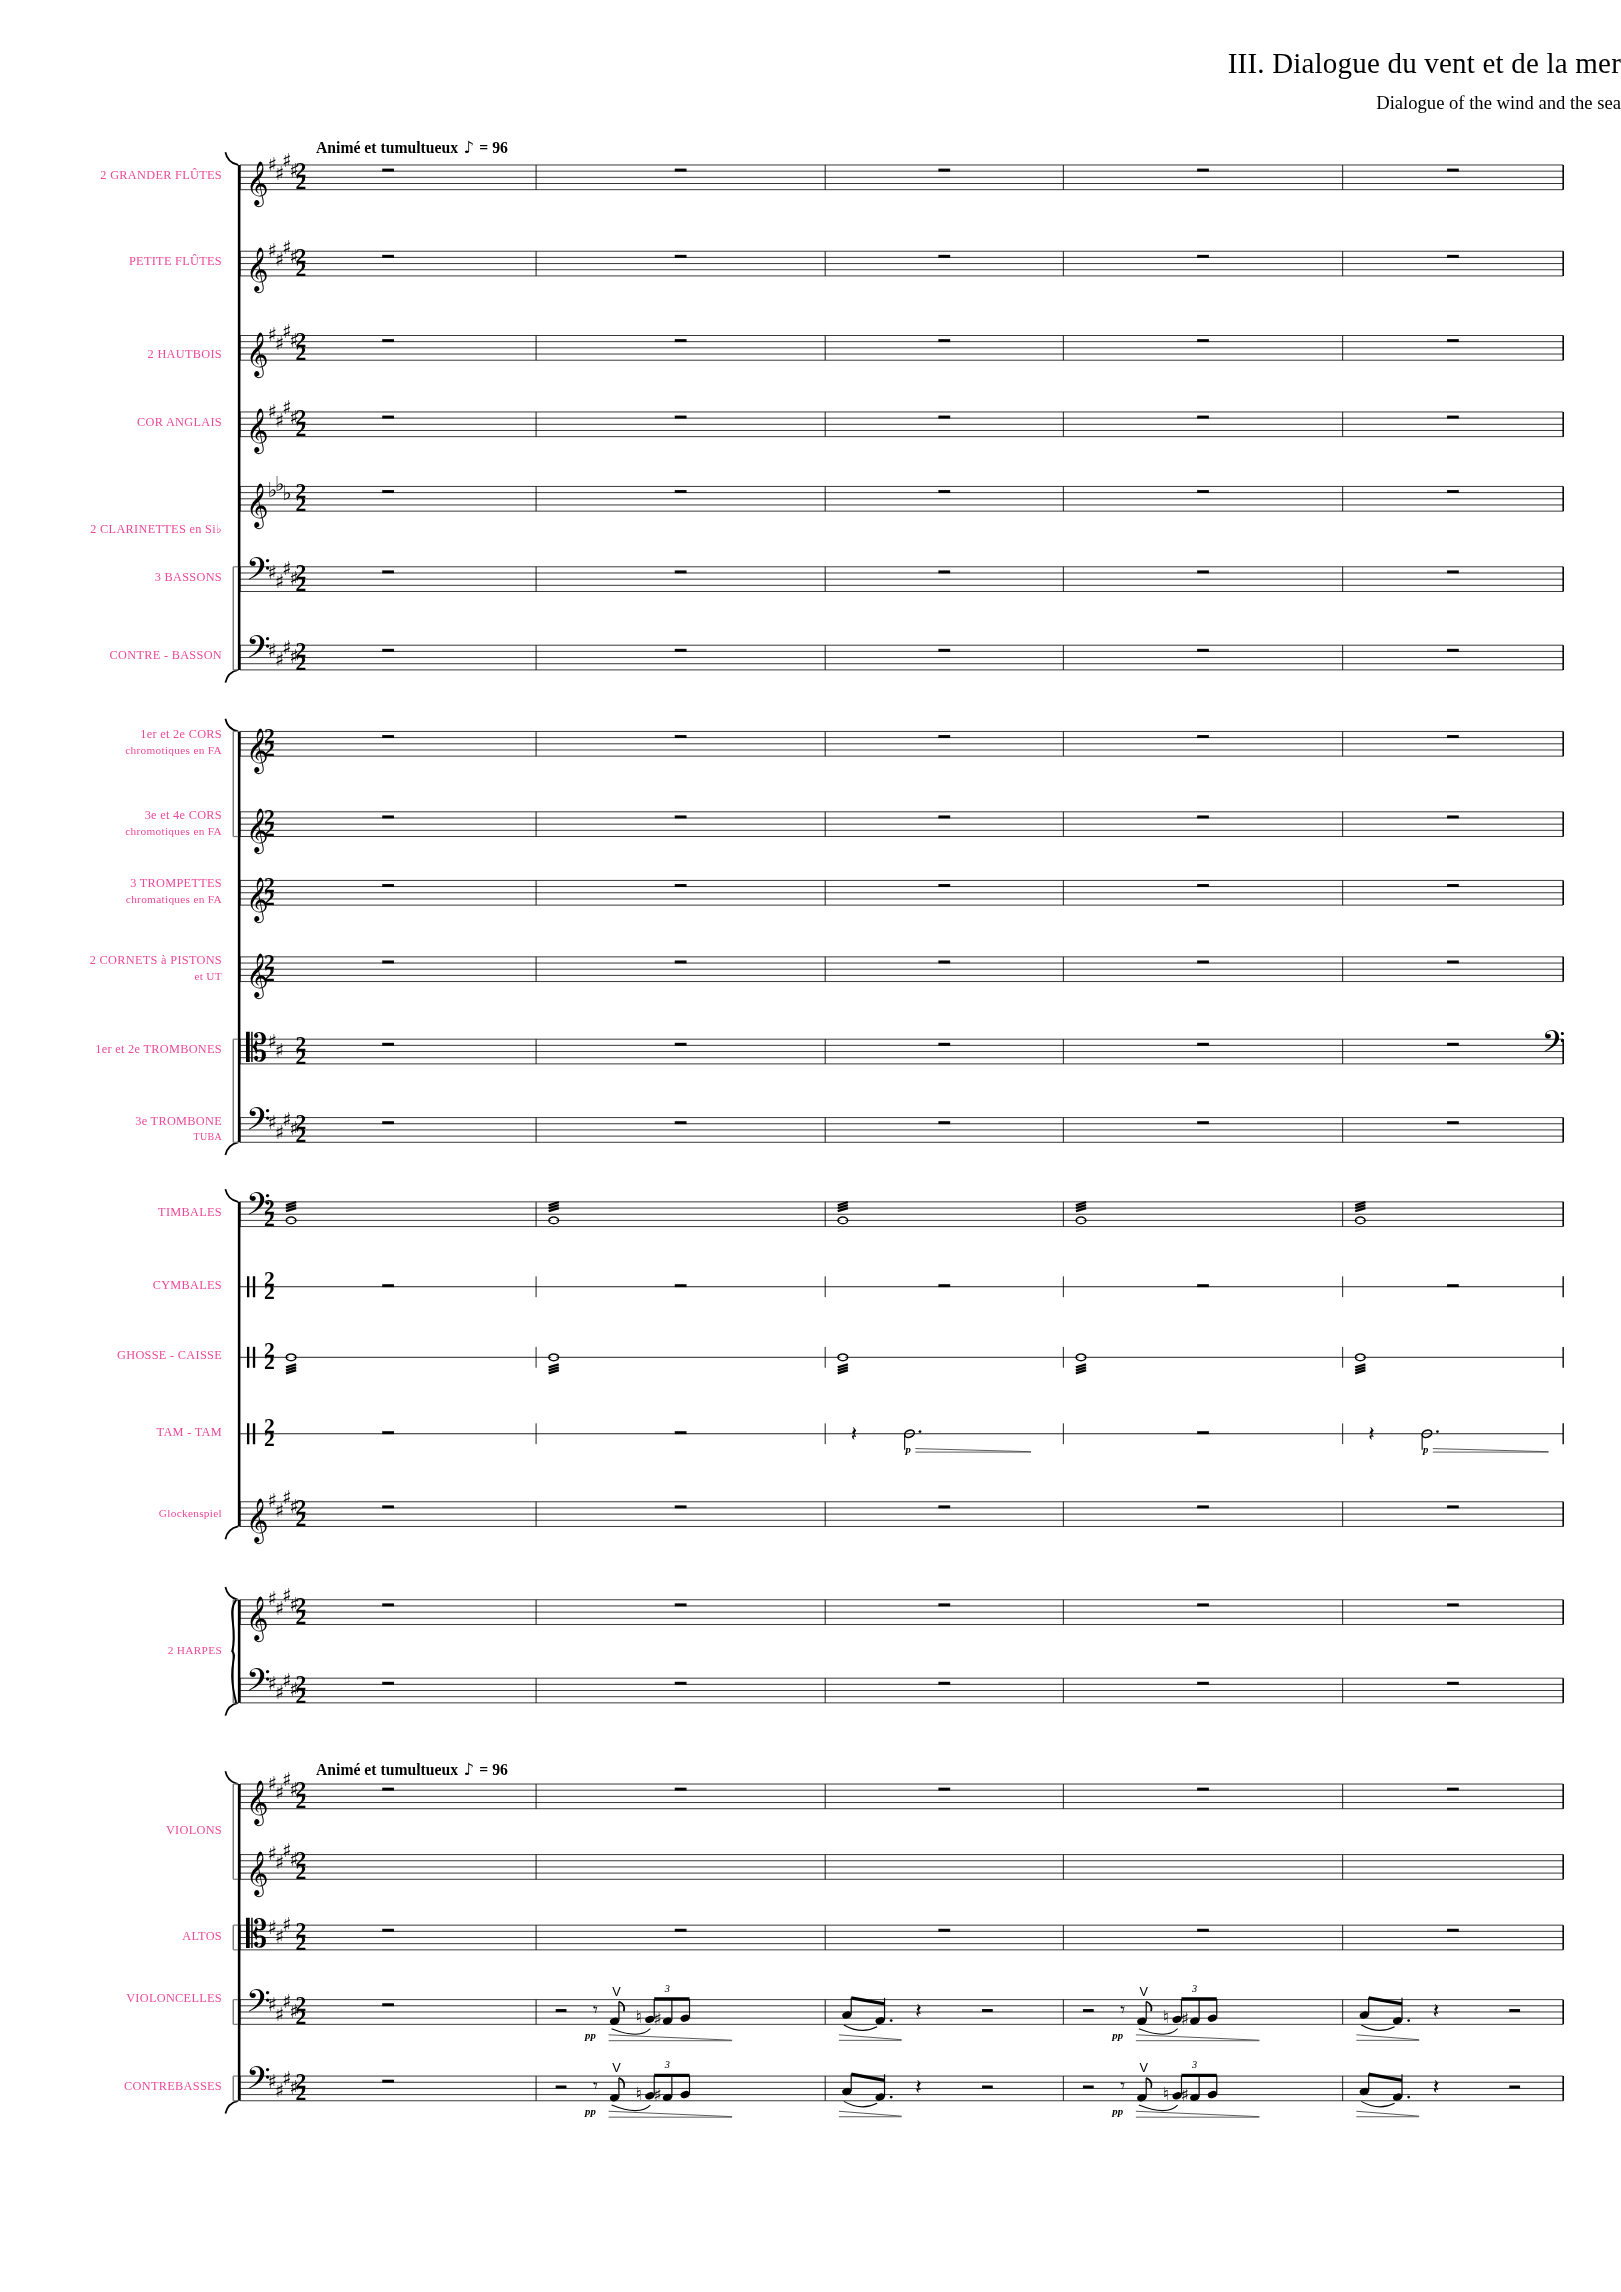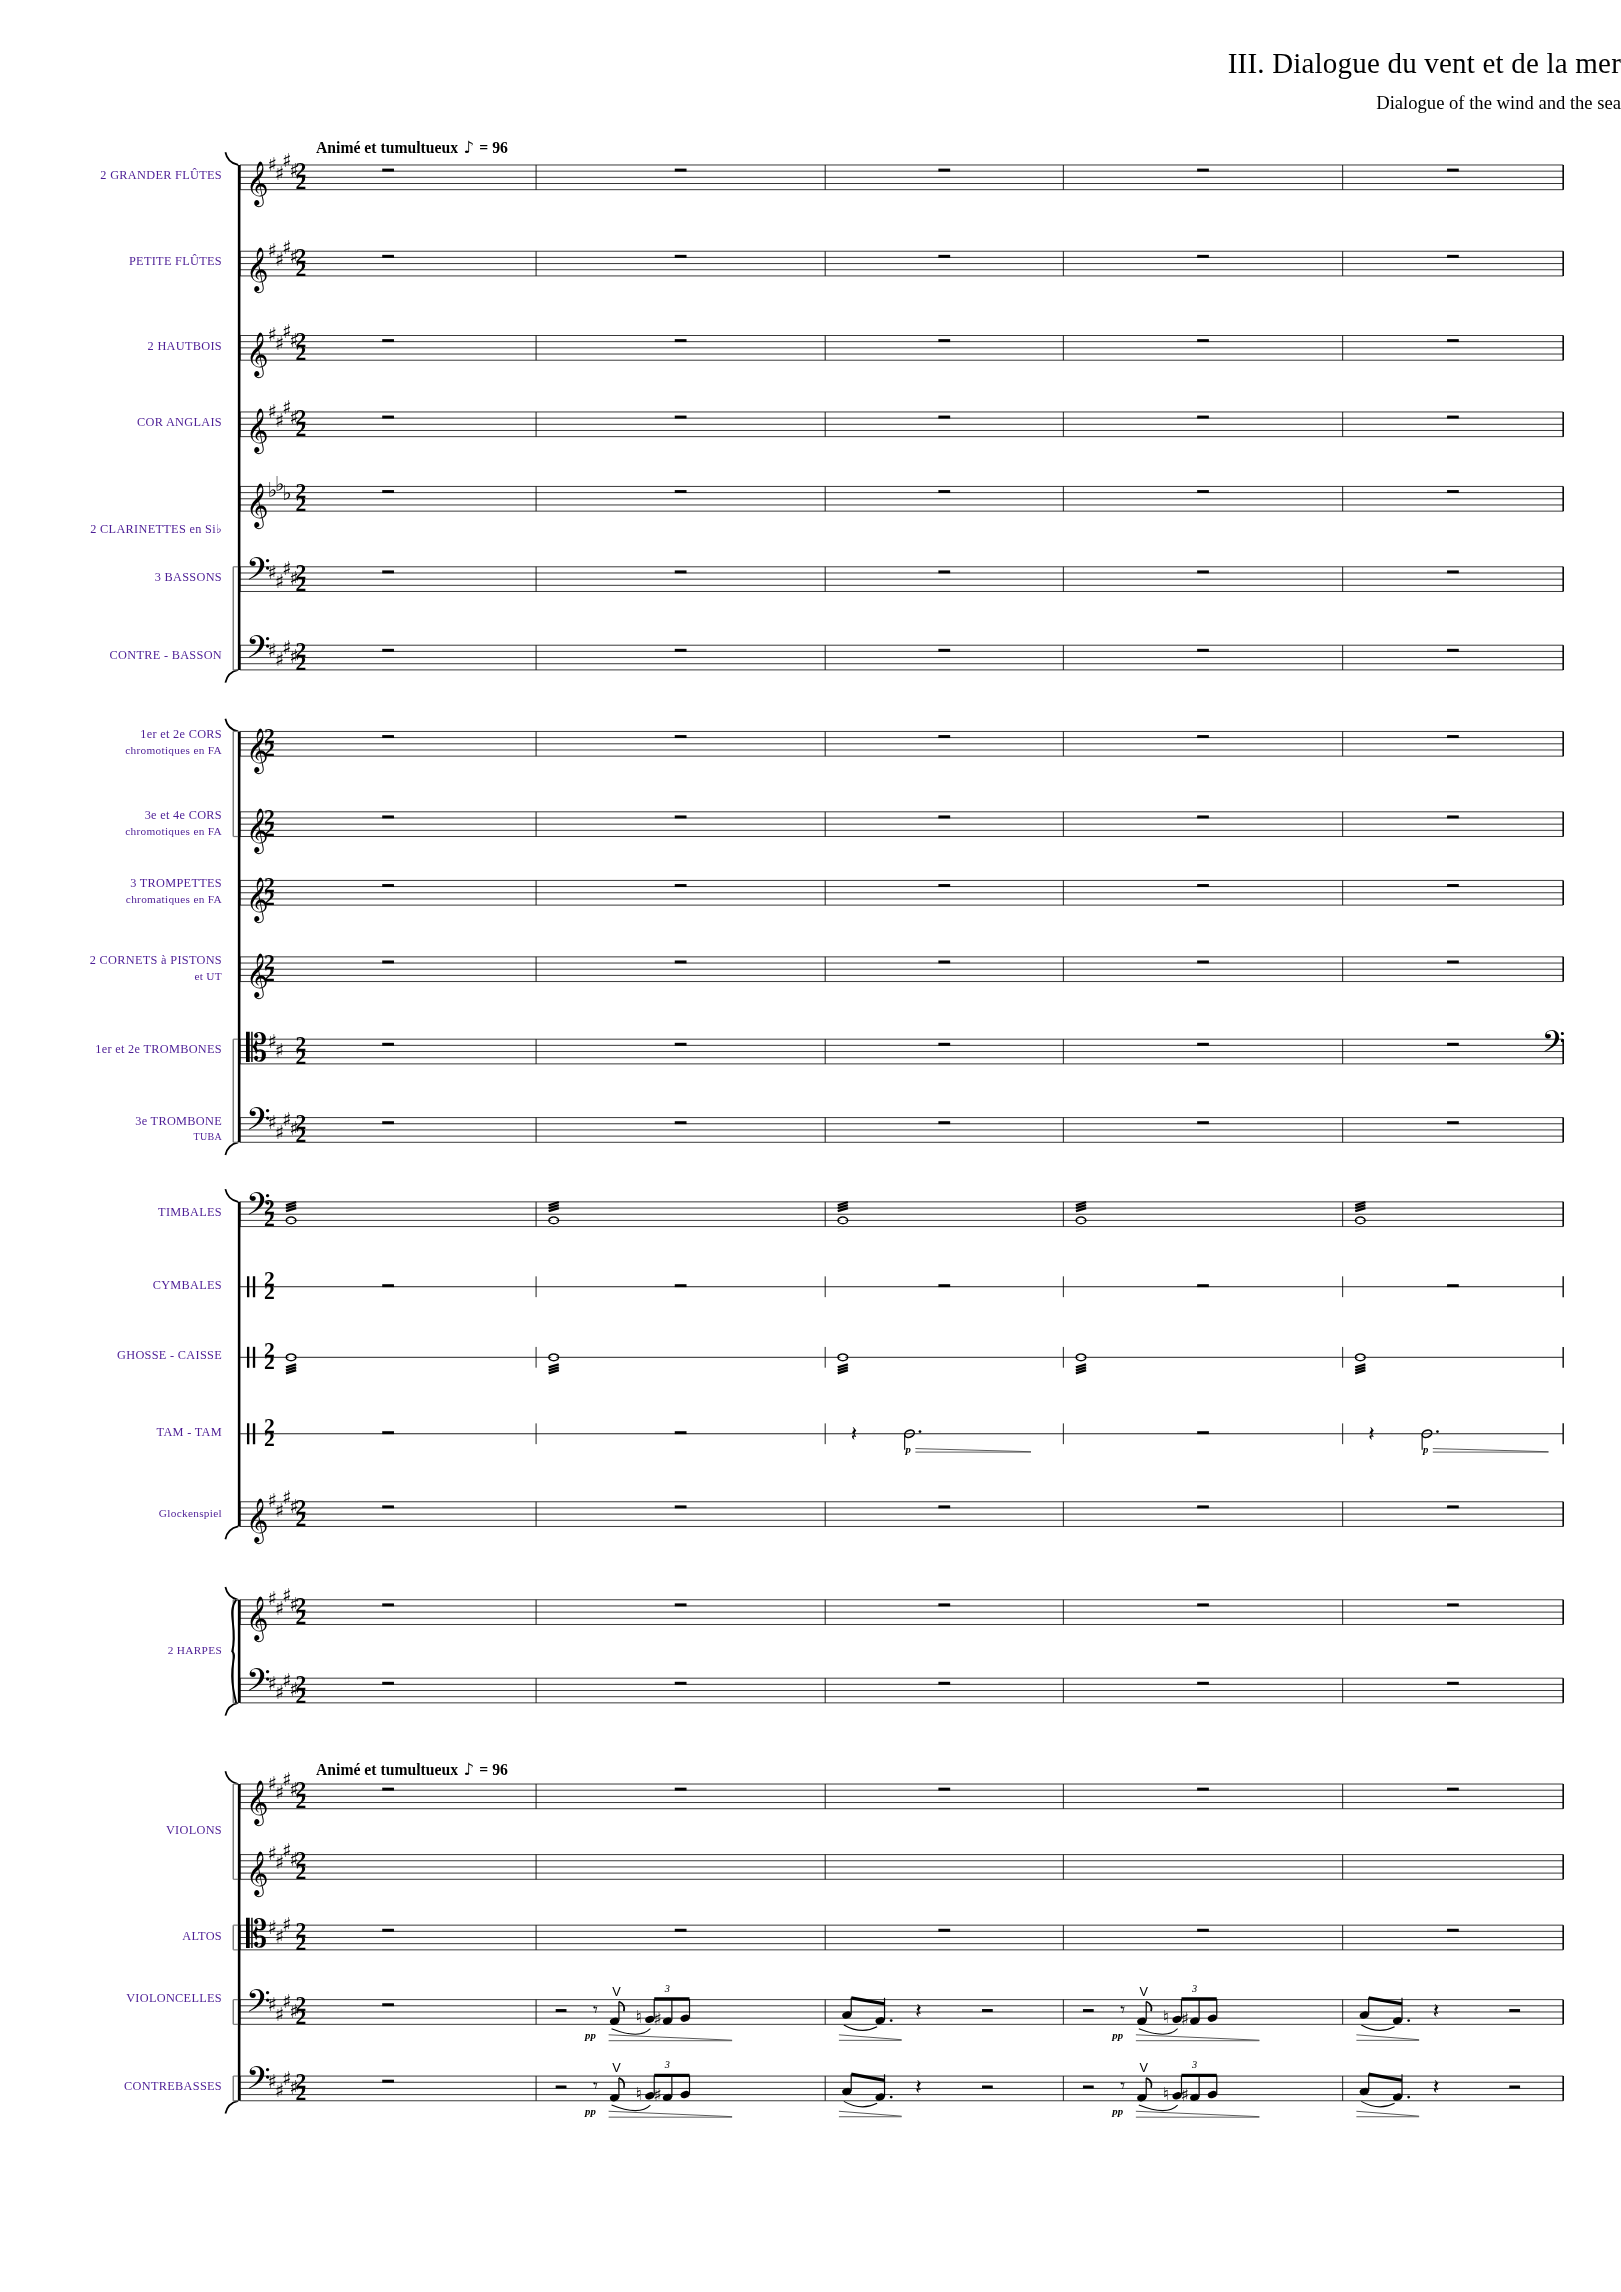--- a/index.html
+++ b/index.html
@@ -5,21 +5,21 @@
   html,body{margin:0;padding:0;background:#ffffff;}
   body{width:1621px;height:2293px;position:relative;font-family:"Liberation Serif",serif;color:#000;}
   .page{position:absolute;inset:0;}
 
   
   .title{position:absolute;left:0;right:0;top:47px;text-align:right;font-size:29px;font-family:"Liberation Serif",serif;letter-spacing:0.2px;}
   .subtitle{position:absolute;left:0;right:0;top:92px;text-align:right;font-size:18.6px;font-family:"Liberation Serif",serif;}
 
   
   #score{position:absolute;left:0;top:0;width:1621px;height:2293px;}
-  .staffname{position:absolute;text-align:right;font-size:12.3px;font-family:"Liberation Serif",serif;letter-spacing:0.3px;line-height:1.25;color:#4c1d95;white-space:nowrap;}
+  .staffname{position:absolute;text-align:right;font-size:12.3px;font-family:"Liberation Serif",serif;letter-spacing:0.3px;line-height:1.25;color:#ec4899;white-space:nowrap;}
   .staffname.small{font-size:11.3px;}
   .staffname.two{line-height:1.3;}
 
   .tempo{position:absolute;font-weight:bold;font-size:15.7px;font-family:"Liberation Serif",serif;white-space:nowrap;}
   .tempo .note{font-family:"DejaVu Sans",sans-serif;font-weight:normal;font-size:16.7px;}
 </style>
 </head>
 <body>
 
 <div class="page">
@@ -810,21 +810,21 @@
       <line x1="238" y1="2143.2" x2="243" y2="2143.2" stroke="#777" stroke-width="1.2"></line>
       <path d="M241,1632 c-10,14 2,28 -4,52.59999999999991 c6,6 -6,14 4,52.600000000000136" fill="none" stroke="#000" stroke-width="2"></path>
     </svg>
 
 <div class="staffname" style="right: 1399px; top: 168px;">
       <div>2 GRANDER FLÛTES</div>
     </div>
     <div class="staffname" style="right: 1399px; top: 254px;">
       <div>PETITE FLÛTES</div>
     </div>
-    <div class="staffname" style="right: 1399px; top: 339px;">
+    <div class="staffname" style="right: 1399px; top: 347px;">
       <div>2 HAUTBOIS</div>
     </div>
     <div class="staffname" style="right: 1399px; top: 415px;">
       <div>COR ANGLAIS</div>
     </div>
     <div class="staffname" style="right: 1399px; top: 490px; margin-top: 32px;">
       <div>2 CLARINETTES en Si♭</div>
     </div>
     <div class="staffname" style="right: 1399px; top: 570px;">
       <div>3 BASSONS</div>

